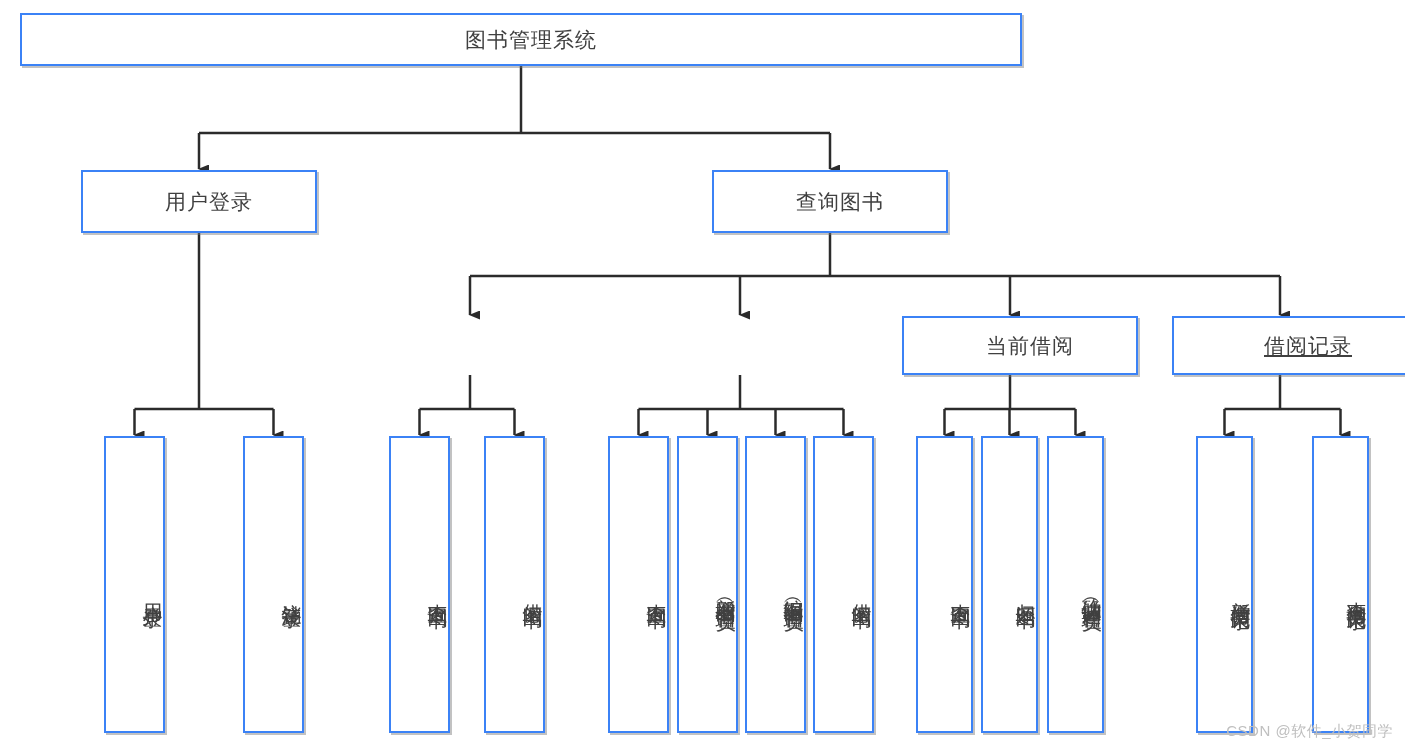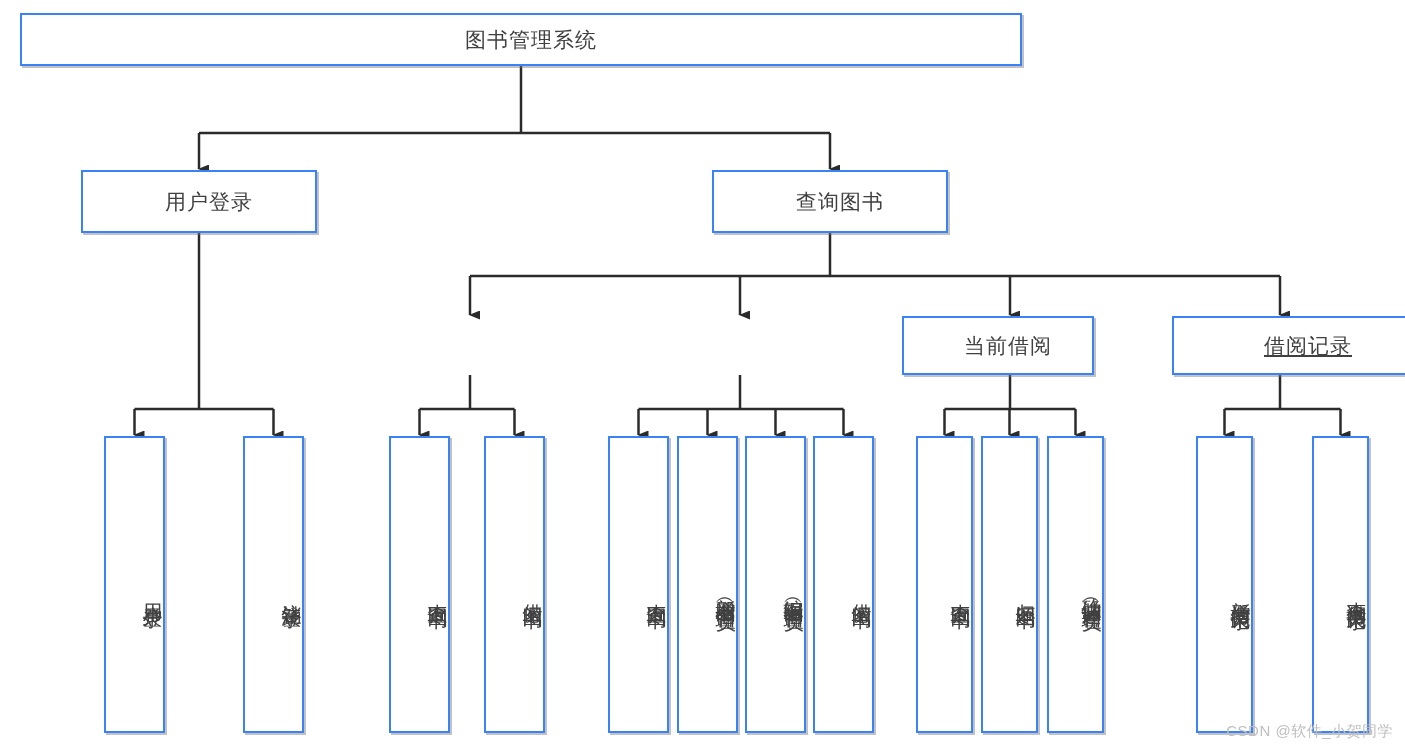--- a/index.html
+++ b/index.html
@@ -108,21 +108,21 @@
       <span>图书管理系统</span>
     </div>
 
   <div class="node horiz" style="left: 81px; top: 170px; width: 236px; height: 63px;">
       <span>用户登录</span>
     </div>
   <div class="node horiz" style="left: 712px; top: 170px; width: 236px; height: 63px;">
       <span>查询图书</span>
     </div>
 
-  <div class="node horiz" style="left: 902px; top: 316px; width: 192px; height: 59px;">
+  <div class="node horiz" style="left: 902px; top: 316px; width: 236px; height: 59px;">
       <span>当前借阅</span>
     </div>
   <div class="node horiz" style="left: 1172px; top: 316px; width: 252px; height: 59px; text-decoration: underline;">
       <span>借阅记录</span>
     </div>
 
   <div class="node vert" style="left: 104px; top: 436px; width: 61px; height: 297px;">
       <span>用户登录</span>
     </div>
   <div class="node vert" style="left: 243px; top: 436px; width: 61px; height: 297px;">

